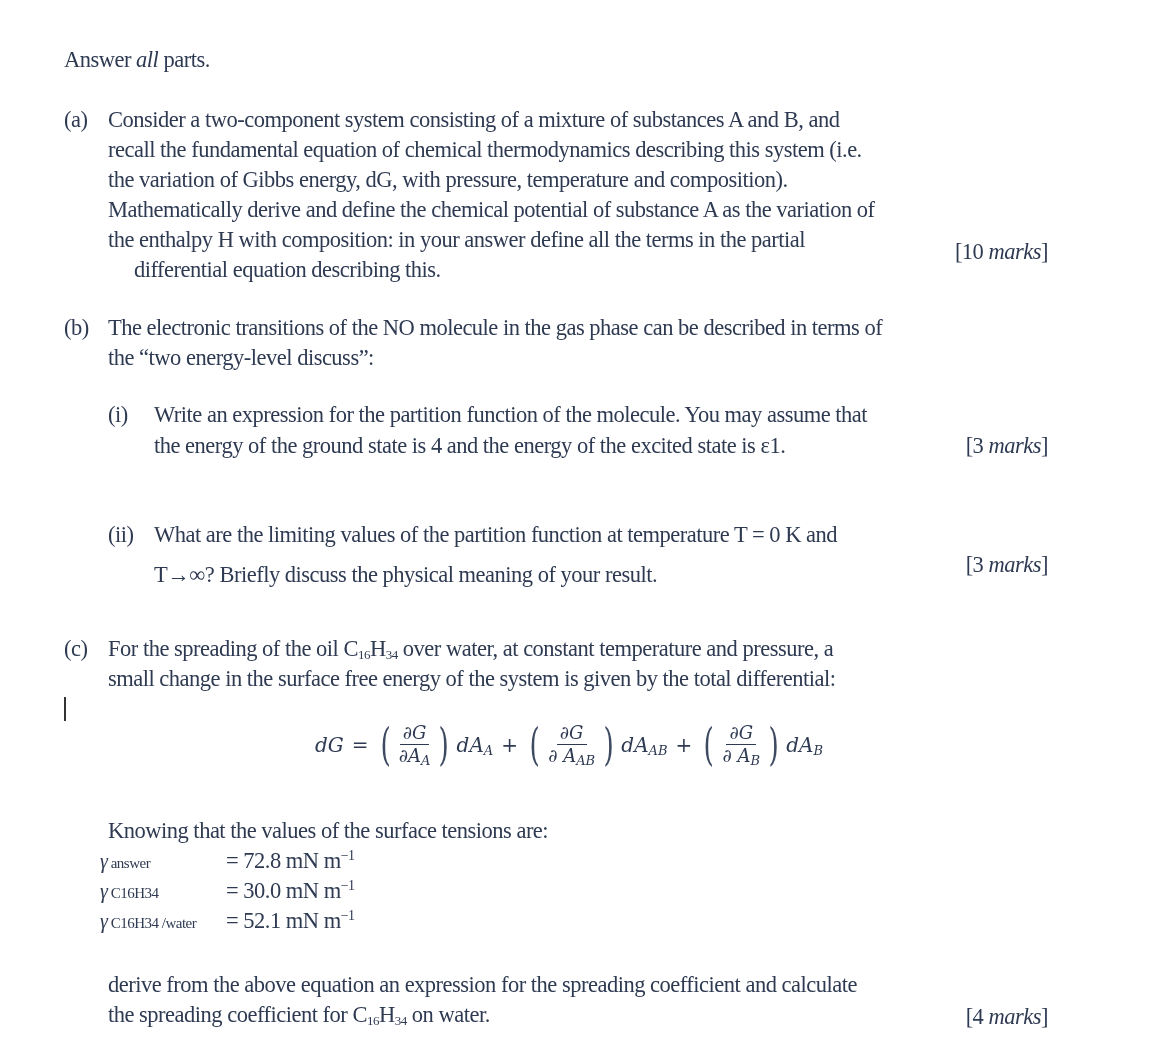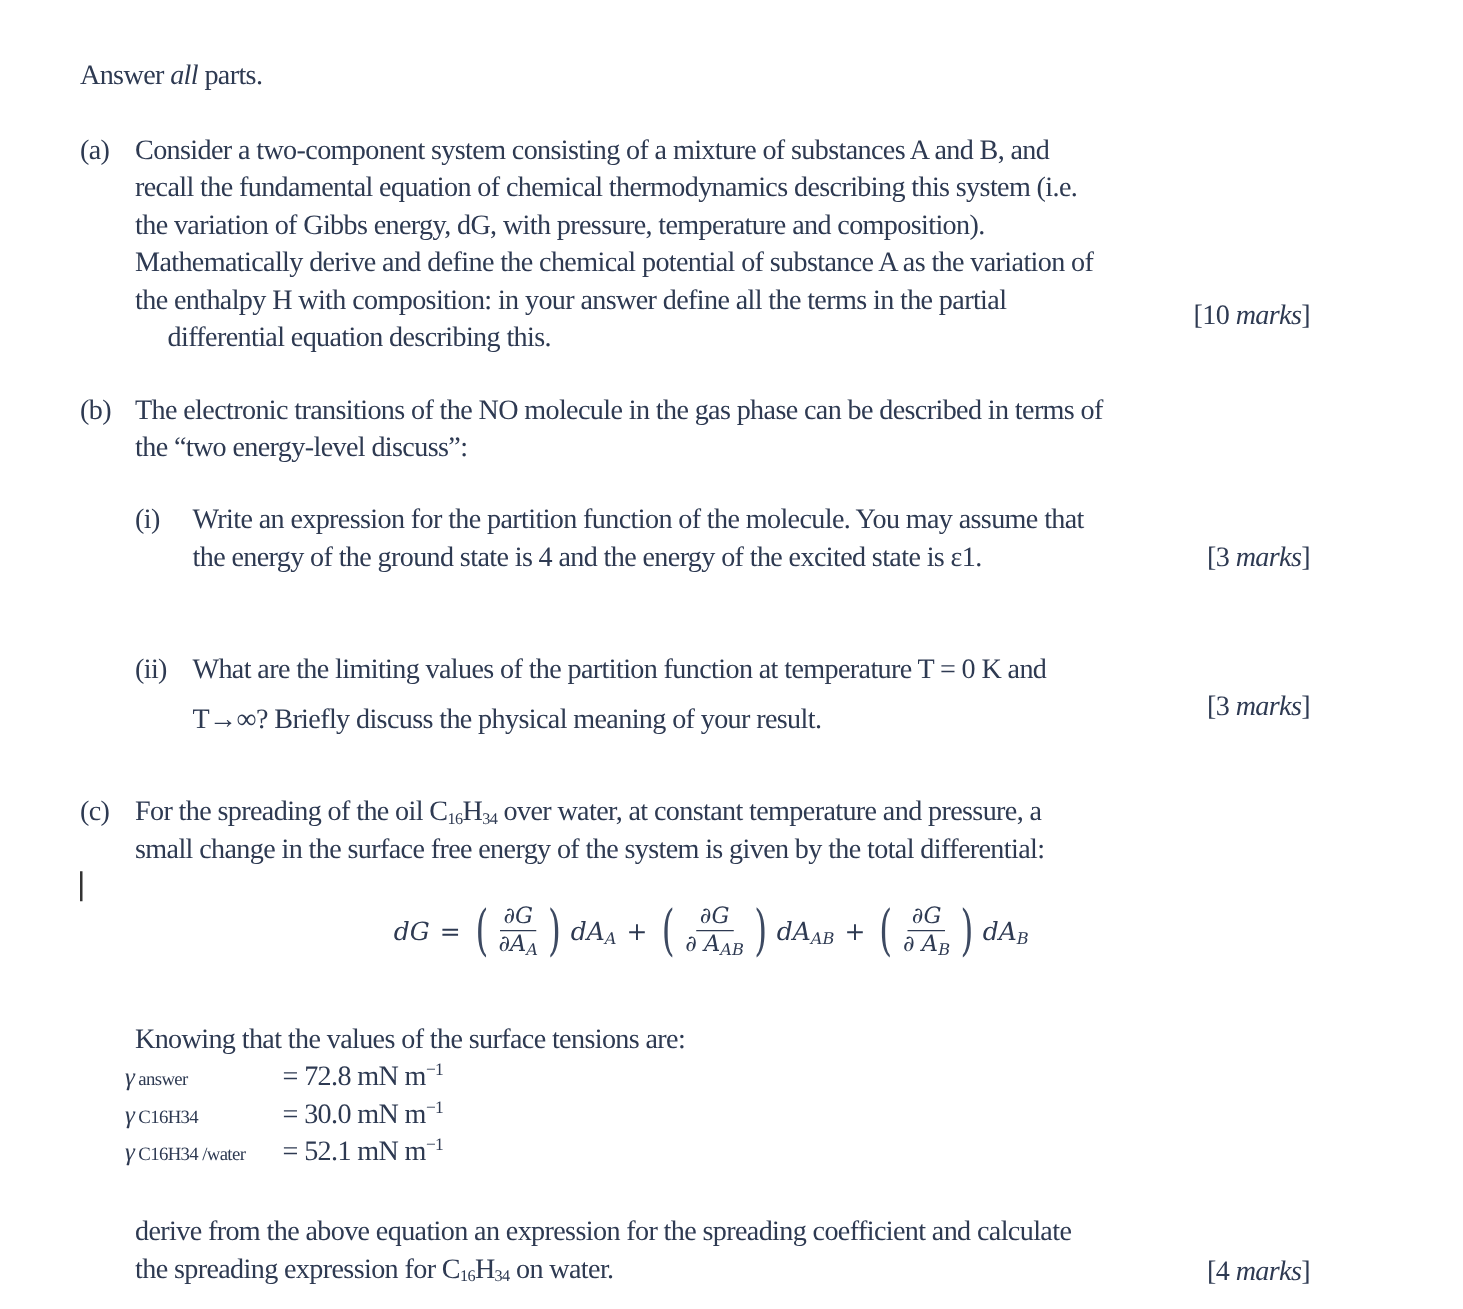--- a/index.html
+++ b/index.html
@@ -114,16 +114,16 @@
   </div>
   <div class="gamma-row" style="left:100px; top:876px;">
     <span class="gamma-label" style="width:126px;"><span class="g">γ</span><span> C16H34</span></span><span>= 30.0 mN m</span><sup>−1</sup>
   </div>
   <div class="gamma-row" style="left:100px; top:906px;">
     <span class="gamma-label" style="width:126px;"><span class="g">γ</span><span> C16H34 /water</span></span><span>= 52.1 mN m</span><sup>−1</sup>
   </div>
 
   <div class="line" style="left:108px; top:970px;">derive from the above equation an expression for the spreading coefficient and calculate</div>
   <div class="line" style="left:108px; top:1000px;">
-    <span>the spreading expression for C</span><sub>16</sub><span>H</span><sub>34</sub><span> on water.</span>
+    <span>the spreading coefficient for C</span><sub>16</sub><span>H</span><sub>34</sub><span> on water.</span>
   </div>
   <div class="marks" style="top:1002px;margin-left:24px;"><span>[4 </span><i>marks</i><span>]</span></div>
 </div>
 
 </body></html>

